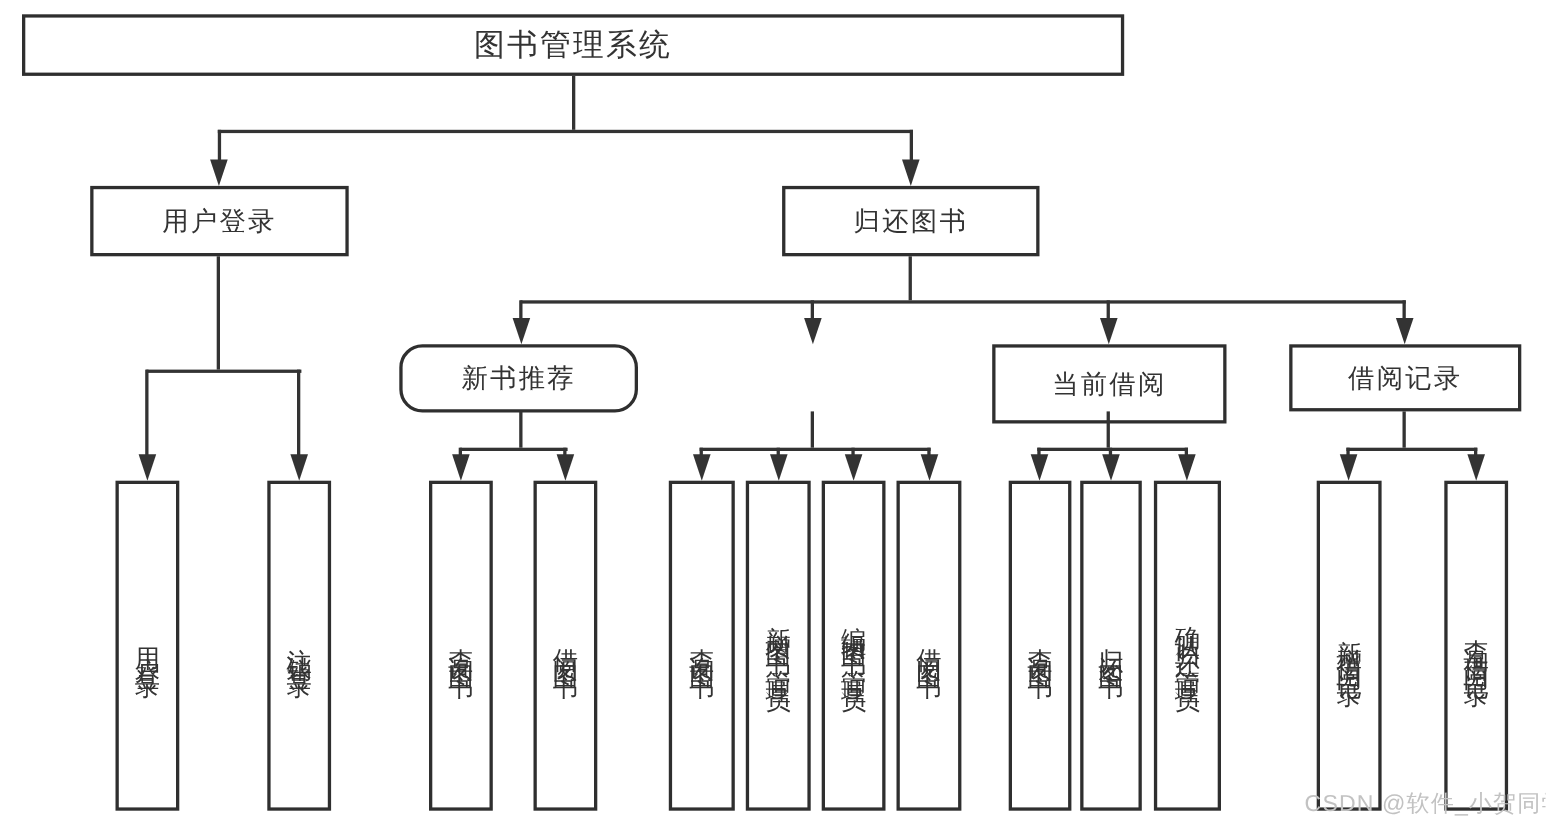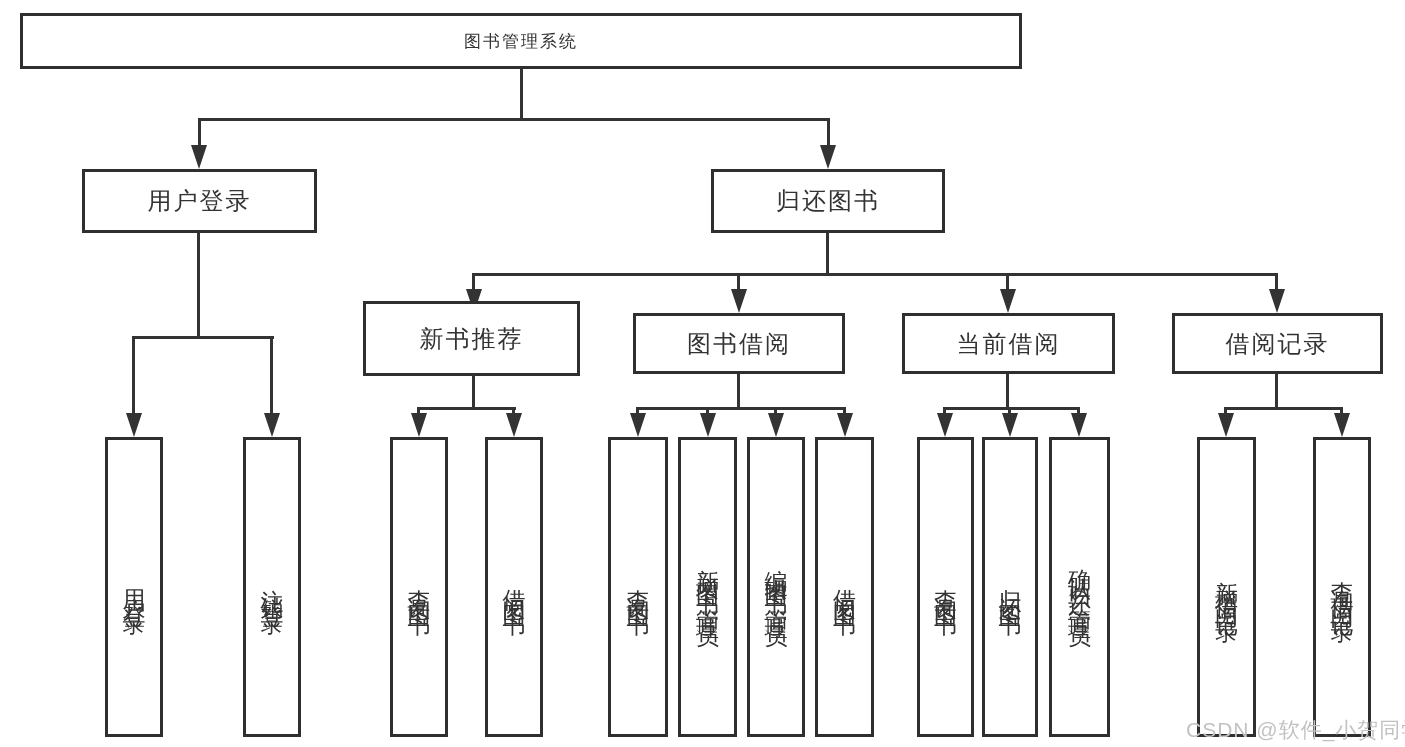--- a/index.html
+++ b/index.html
@@ -9,21 +9,21 @@
     font-family:"Liberation Sans","DejaVu Sans",sans-serif;
   }
   .stage{position:absolute;left:0;top:0;width:1405px;height:747px;}
   .box{
     position:absolute;box-sizing:border-box;
     border:3px solid #2f2f2f;background:#ffffff;
     display:flex;align-items:center;justify-content:center;
     font-size:24px;color:#333333;letter-spacing:2px;
     white-space:nowrap;
   }
-  .box.title{font-size:17px;}
+  .box.title{font-size:28px;}
   .vbox{
     position:absolute;box-sizing:border-box;
     border:3px solid #2f2f2f;background:#ffffff;
     display:flex;align-items:center;justify-content:center;
     writing-mode:vertical-rl;text-orientation:mixed;
     font-size:23px;color:#333333;letter-spacing:8px;
     line-height:1;
   }
   .vline{position:absolute;width:3px;background:#333333;}
   .hline{position:absolute;height:3px;background:#333333;}
@@ -67,23 +67,22 @@
   <div class="hline" style="left:473px;top:273px;width:805px;"></div>
   <div class="vline" style="left:472px;top:273px;height:18px;"></div>
   <div class="vline" style="left:737px;top:273px;height:18px;"></div>
   <div class="vline" style="left:1006px;top:273px;height:18px;"></div>
   <div class="vline" style="left:1275px;top:273px;height:18px;"></div>
   <div class="arrow" style="left:466px;top:289px;"></div>
   <div class="arrow" style="left:731px;top:289px;"></div>
   <div class="arrow" style="left:1000px;top:289px;"></div>
   <div class="arrow" style="left:1269px;top:289px;"></div>
 
-  <div class="box" style="left:363px;top:301px;width:217px;height:75px;">新书推荐</div>
-  <div class="box" style="left:633px;top:313px;width:212px;height:61px;">图书借阅</div>
-  <div class="box" style="left:902px;top:313px;width:213px;height:61px;">当前借阅</div>
+  <div class="box" style="left:363px;top:313px;width:217px;height:62px;border-radius:21px;">新书推荐</div>
+  <div class="box" style="left:902px;top:313px;width:213px;height:72px;">当前借阅</div>
   <div class="box" style="left:1172px;top:313px;width:211px;height:61px;">借阅记录</div>
 
   <div class="vline" style="left:472px;top:374px;height:33px;"></div>
   <div class="hline" style="left:418px;top:407px;width:98px;"></div>
   <div class="vline" style="left:417px;top:407px;height:10px;"></div>
   <div class="vline" style="left:512px;top:407px;height:10px;"></div>
   <div class="arrow" style="left:411px;top:413px;"></div>
   <div class="arrow" style="left:506px;top:413px;"></div>
 
   <div class="vline" style="left:737px;top:374px;height:33px;"></div>

